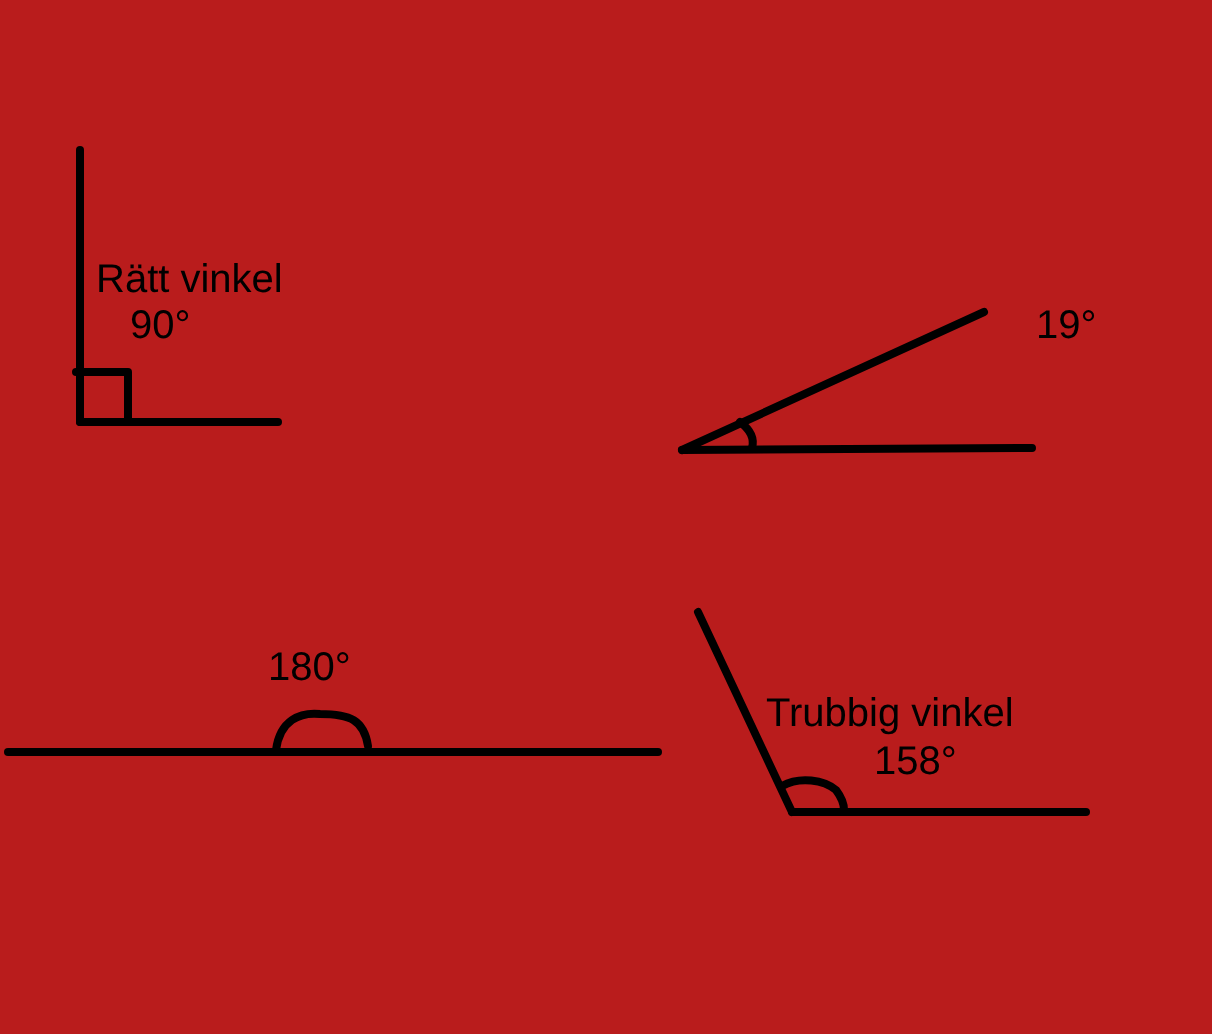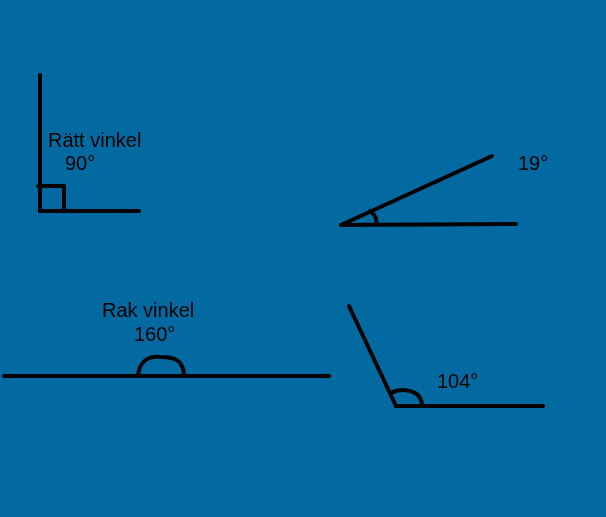--- a/index.html
+++ b/index.html
@@ -1,16 +1,16 @@
 <!DOCTYPE html>
 <html><head>
 <meta charset="utf-8">
 <style>
   html, body { margin:0; padding:0; background:#ffffff; }
-  #canvas { position:relative; width:606px; height:517px; background:#0369a1; overflow:hidden; }
+  #canvas { position:relative; width:606px; height:517px; background:#b91c1c; overflow:hidden; }
   svg { position:absolute; left:0; top:0; }
   .label { position:absolute; font-family:"Liberation Sans", sans-serif; font-size:20px; color:#000; line-height:22px; white-space:nowrap; }
 </style>
 </head>
 <body>
 
 <div id="canvas">
   <svg width="606" height="517" viewBox="0 0 606 517">
     <g stroke="#000" stroke-width="4" fill="none" stroke-linecap="round" stroke-linejoin="round">
 
@@ -37,17 +37,17 @@
         <path d="M391,393 C400,388 412,390 418,395 C421,399 422,402 422,405"></path>
       </g>
     </g>
   </svg>
 
   <div class="label" style="left:48px; top:129px;">Rätt vinkel</div>
   <div class="label" style="left:65px; top:152px;">90°</div>
 
   <div class="label" style="left:518px; top:152px;">19°</div>
 
-  <div class="label" style="left:102px; top:299px;">Rak vinkel</div>
-  <div class="label" style="left:134px; top:323px;">160°</div>
+  <div class="label" style="left:134px; top:323px;">180°</div>
 
-  <div class="label" style="left:437px; top:370px;">104°</div>
+  <div class="label" style="left:383px; top:346px;">Trubbig vinkel</div>
+  <div class="label" style="left:437px; top:370px;">158°</div>
 </div>
 
 </body></html>

